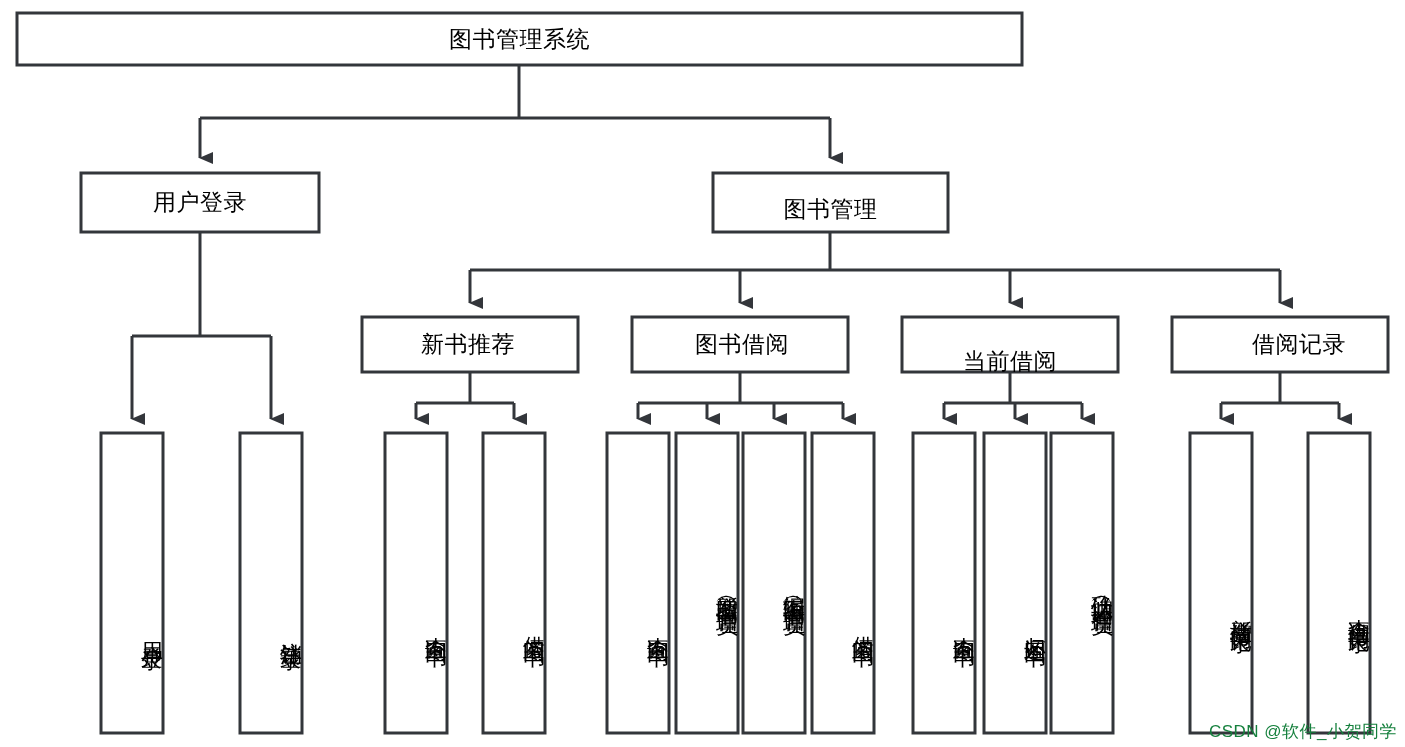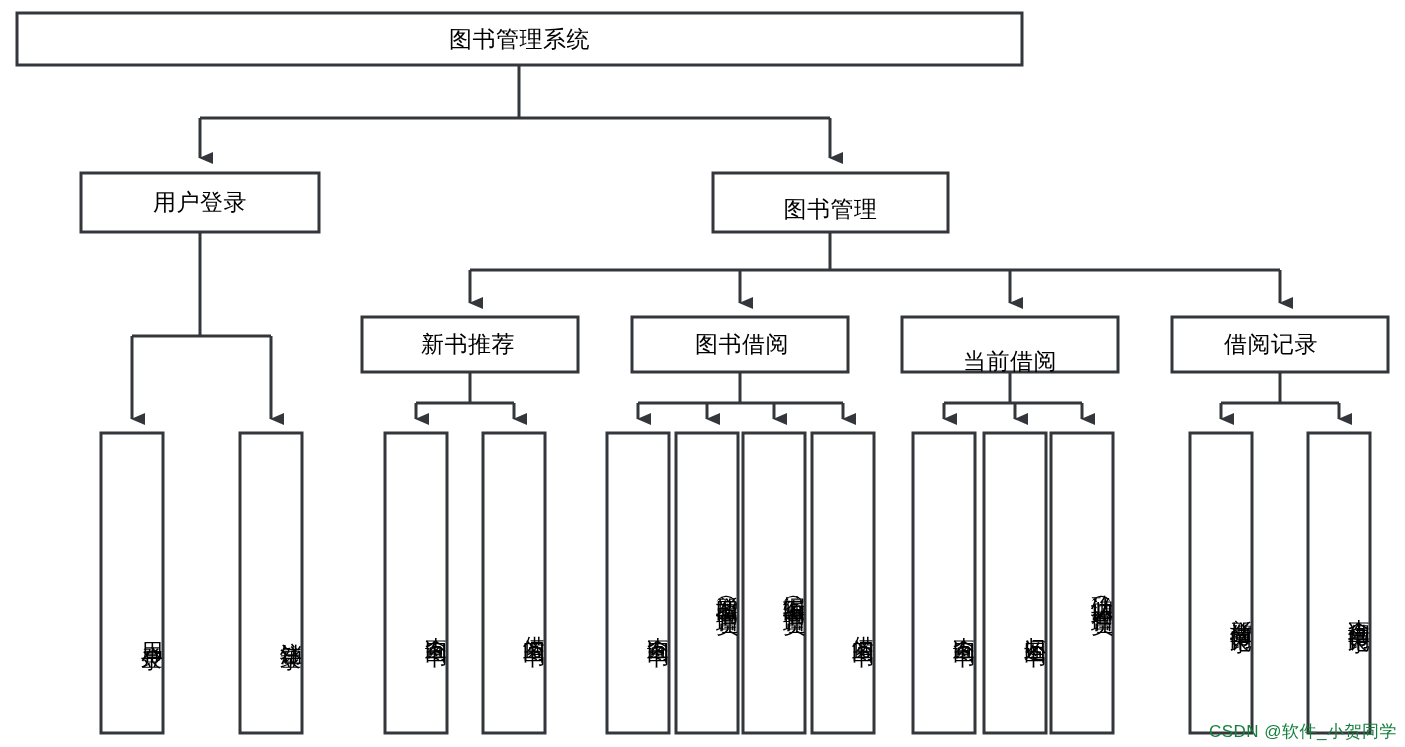--- a/index.html
+++ b/index.html
@@ -156,21 +156,21 @@
   </svg>
 
   <div class="node-label horizontal" style="left:17px; top:13px; width:1005px; height:52px;">图书管理系统</div>
 
   <div class="node-label horizontal" style="left:81px; top:173px; width:238px; height:59px;">用户登录</div>
   <div class="node-label horizontal" style="left:713px; top:173px; width:235px; height:72px;">图书管理</div>
 
   <div class="node-label horizontal" style="left:362px; top:317px; width:212px; height:55px;">新书推荐</div>
   <div class="node-label horizontal" style="left:632px; top:317px; width:220px; height:55px;">图书借阅</div>
   <div class="node-label horizontal" style="left:902px; top:334px; width:216px; height:55px;">当前借阅</div>
-  <div class="node-label horizontal" style="left:1172px; top:317px; width:198px; height:55px;">借阅记录</div>
+  <div class="node-label horizontal" style="left:1172px; top:317px; width:198px; height:55px;padding-left:28px;">借阅记录</div>
 
   <div class="node-label vertical" style="left:101px; top:523px; width:62px; height:210px;">用户登录</div>
   <div class="node-label vertical" style="left:240px; top:523px; width:62px; height:210px;">注销登录</div>
   <div class="node-label vertical" style="left:385px; top:513px; width:62px; height:220px;">查询图书</div>
   <div class="node-label vertical" style="left:483px; top:513px; width:62px; height:220px;">借阅图书</div>
   <div class="node-label vertical" style="left:607px; top:513px; width:62px; height:220px;">查询图书</div>
   <div class="node-label vertical" style="left:676px; top:443px; width:62px; height:290px;">新增图书（管理员）</div>
   <div class="node-label vertical" style="left:743px; top:443px; width:62px; height:290px;">编辑图书（管理员）</div>
   <div class="node-label vertical" style="left:812px; top:513px; width:62px; height:220px;">借阅图书</div>
   <div class="node-label vertical" style="left:913px; top:513px; width:62px; height:220px;">查询图书</div>

